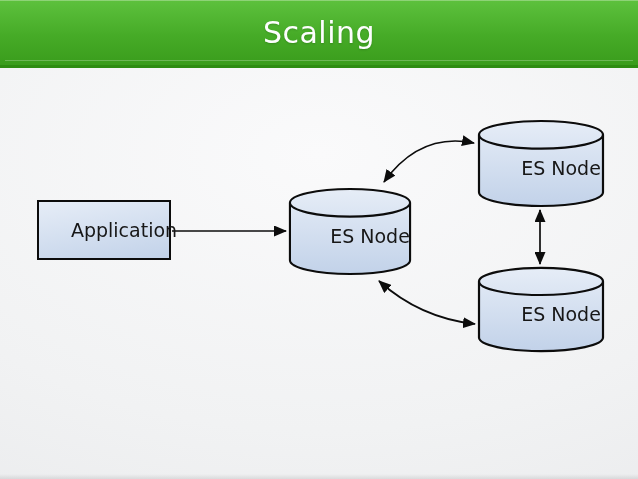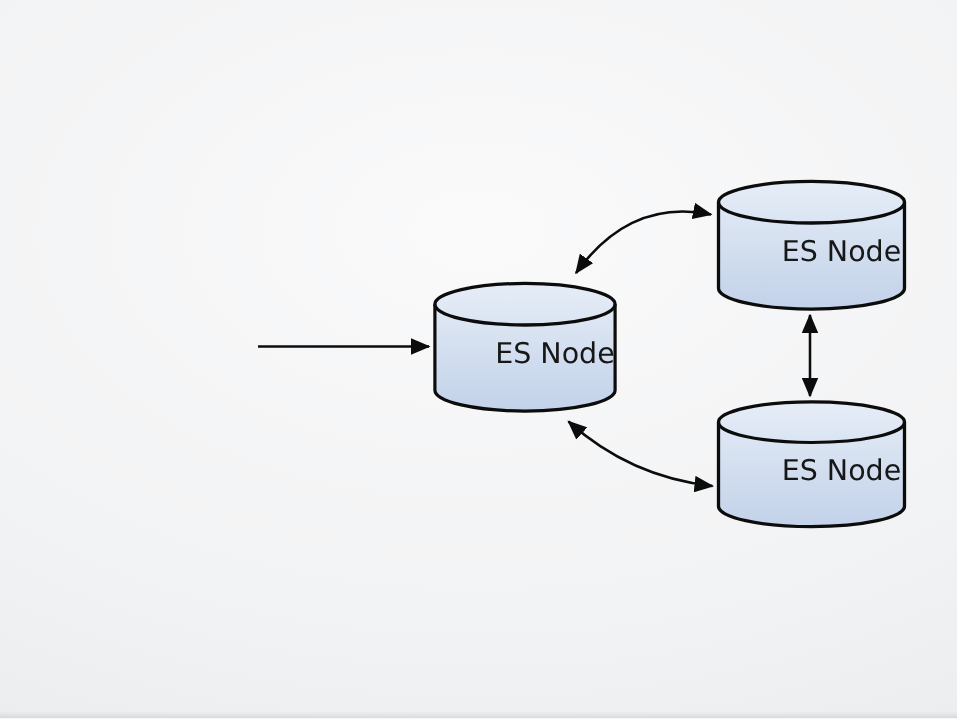--- a/index.html
+++ b/index.html
@@ -48,33 +48,39 @@
   .bottom-shade{
     position:absolute;left:0;right:0;bottom:0;height:5px;
     background:linear-gradient(to bottom, rgba(0,0,0,0), rgba(0,0,0,0.09));
   }
 </style>
 </head>
 <body>
 
 <div class="slide">
 
+  <header class="titlebar">
+    <div class="title">Scaling</div>
+  </header>
 
   <svg class="edges" viewBox="0 0 638 479">
     <defs>
       <marker id="ah" viewBox="0 0 13 11" refX="12" refY="5.5" markerWidth="13" markerHeight="11" markerUnits="userSpaceOnUse" orient="auto-start-reverse">
         <path class="arrowhead" d="M0,0 L13,5.5 L0,11 Z"></path>
       </marker>
     </defs>
     <path class="edge" d="M172,231 L286,231" marker-end="url(#ah)"></path>
     <path class="edge" d="M384,182 Q420,132 474,143" marker-start="url(#ah)" marker-end="url(#ah)"></path>
     <path class="edge" d="M379,281 Q420,318 475,324" marker-start="url(#ah)" marker-end="url(#ah)"></path>
     <path class="edge" d="M540,210 L540,264" marker-start="url(#ah)" marker-end="url(#ah)"></path>
   </svg>
 
+  <div class="node rect-node" style="left:37px;top:200px;width:134px;height:60px">
+    <span class="node-label">Application</span>
+  </div>
 
   <div class="node cyl-node" style="left:288px;top:187px;width:124px;height:89px">
     <svg class="cyl-svg" viewBox="0 0 128 90" preserveAspectRatio="none">
       <defs>
         <linearGradient id="cg1" x1="0" y1="0" x2="0" y2="1">
           <stop offset="0" style="stop-color:var(--node_fill_light,#e6edf7)"></stop>
           <stop offset="1" style="stop-color:var(--node_fill_dark,#c2d2e9)"></stop>
         </linearGradient>
       </defs>
       <path class="outline" fill="url(#cg1)" d="M2,16 A62,14 0 0 1 126,16 L126,74 A62,14 0 0 1 2,74 Z"></path>

